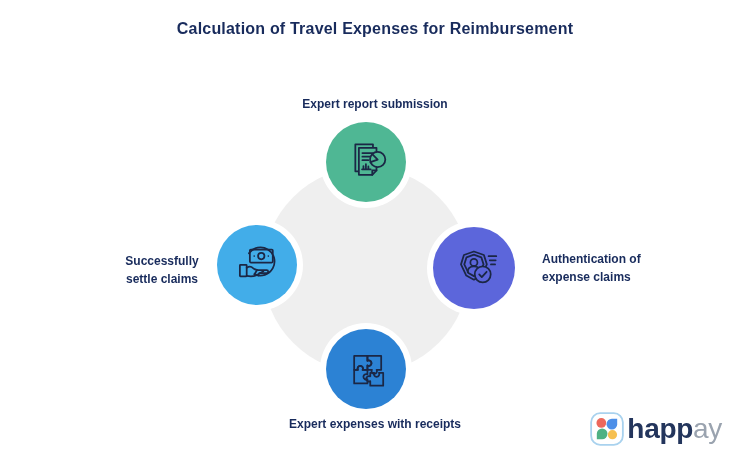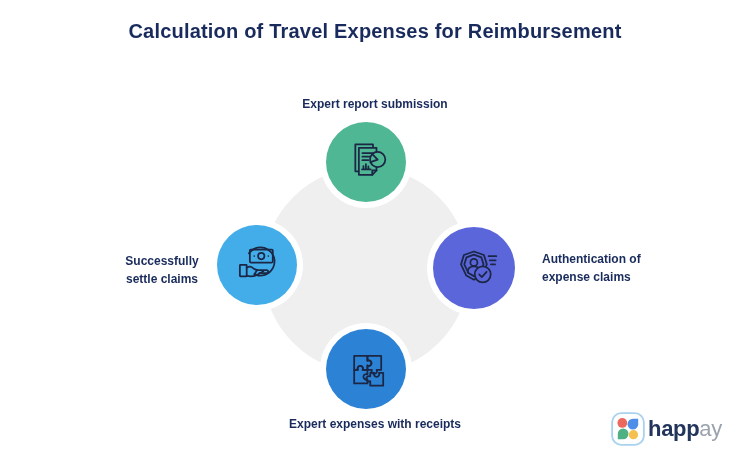--- a/index.html
+++ b/index.html
@@ -7,21 +7,21 @@
     width: 750px; height: 458px;
     background: #ffffff;
     font-family: "Liberation Sans", sans-serif;
     overflow: hidden;
   }
   .canvas { position: relative; width: 750px; height: 458px; background: #fff; }
 
   .title {
     position: absolute; top: 20px; left: 0; right: 0;
     margin: 0; text-align: center;
-    font-size: 20px; font-weight: 700; letter-spacing: 0.2px;
+    font-size: 16px; font-weight: 700; letter-spacing: 0.2px;
     color: var(--navy, #182B5C);
   }
 
   .gray-circle {
     position: absolute; left: 263px; top: 167px;
     width: 206px; height: 206px; border-radius: 50%;
     background: var(--gray, #EFEFEF);
   }
 
   .circle {
@@ -52,21 +52,21 @@
   .label.pos-top    { left: 0; right: 0; top: 96px;  text-align: center; }
   .label.pos-right  { left: 527px; top: 251px; width: 106px; text-align: left; margin-left: 15px; }
   .label.pos-bottom { left: 0; right: 0; top: 416px; text-align: center; }
   .label.pos-left   { left: 109px; top: 253px; width: 106px; text-align: center; }
 
   .logo {
     position: absolute; right: 28px; bottom: 12px;
     display: flex; align-items: center; gap: 3px;
   }
   .logo-mark { width: 34px; height: 34px; }
-  .logo-text { font-size: 22px; letter-spacing: -0.3px; text-align: center; }
+  .logo-text { font-size: 28px; letter-spacing: -0.3px; text-align: center; }
   .logo-text .dark  { font-weight: 700; }
   .logo-text .light { font-weight: 500; }
 </style>
 </head>
 <body>
 
 <div class="canvas">
 
   <h1 class="title">Calculation of Travel Expenses for Reimbursement</h1>
 

